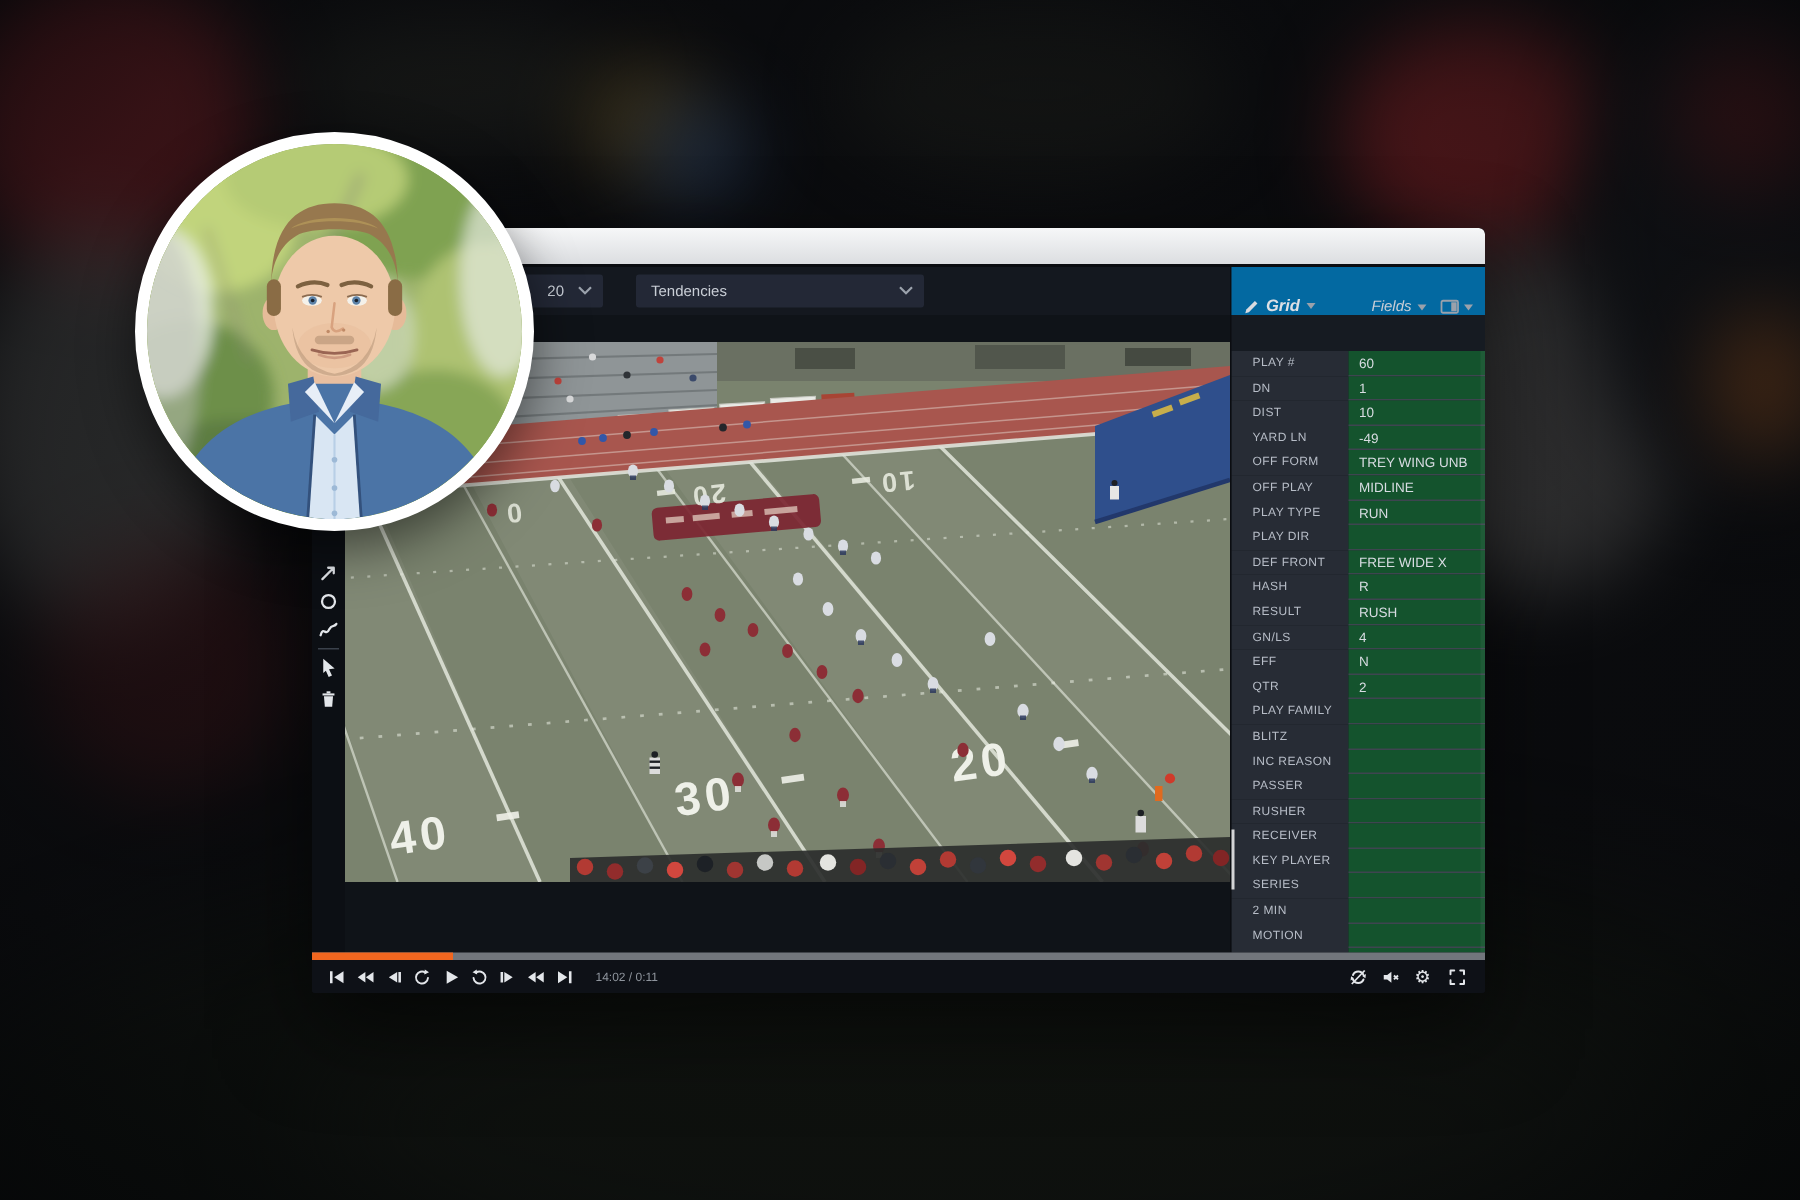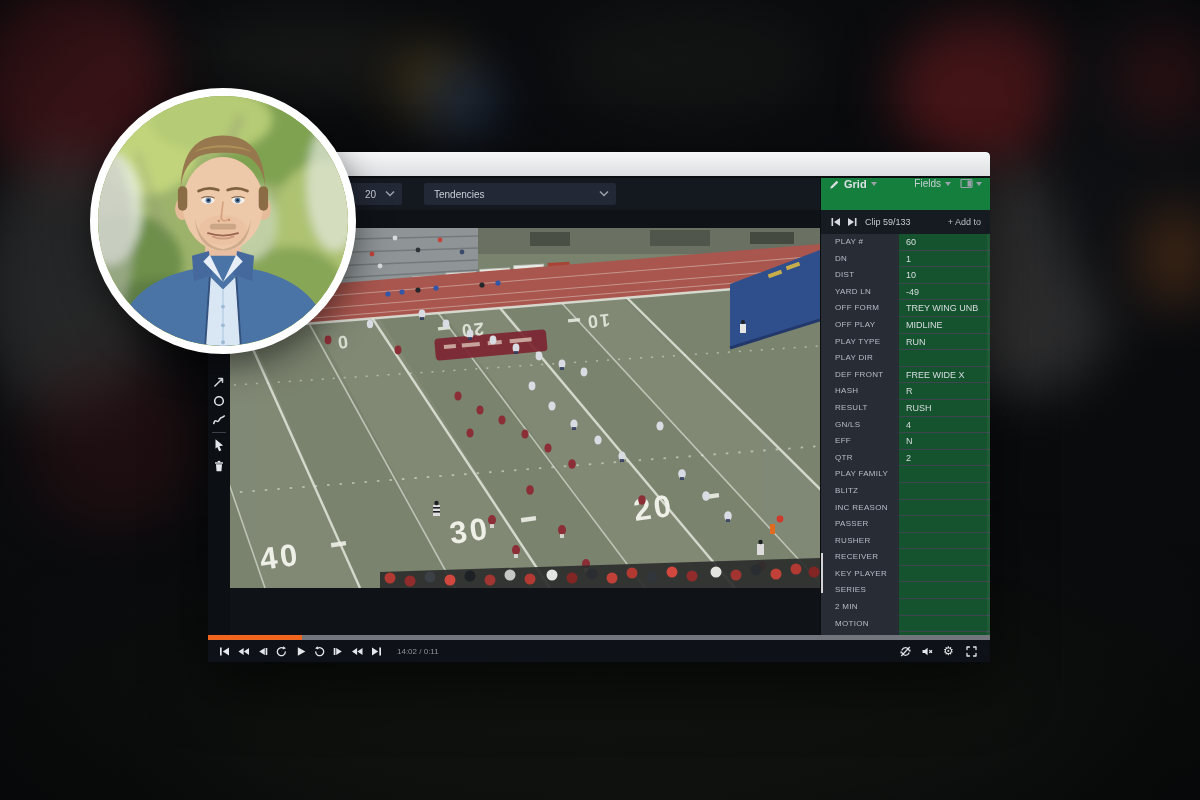--- a/index.html
+++ b/index.html
@@ -32,21 +32,21 @@
 
   .player-area{position:absolute;left:0;top:32px;right:0;bottom:0;background:#0f1318;}
   .tools{position:absolute;left:0;top:0;bottom:0;width:22px;background:#0c0f14;}
   .tool{position:absolute;left:4px;width:14px;height:14px;}
   .tool-divider{position:absolute;left:4px;width:14px;height:1px;background:#3a414b;}
   .video-frame{position:absolute;left:22px;top:18px;width:590px;height:360px;background:#6f7866;}
   .video-frame svg{display:block;width:100%;height:100%;}
 
   
   .side-col{position:relative;width:170px;height:100%;background:#161b22;border-left:1px solid #0b0d11;}
-  .side-head{position:relative;height:32px;display:flex;align-items:flex-start;padding:0 8px;background:#15803d;}
+  .side-head{position:relative;height:32px;display:flex;align-items:flex-end;padding:0 8px;background:#0369a1;font-style:italic;}
   .grid-btn{display:flex;align-items:center;gap:4px;color:#dde0e5;font-size:11px;font-weight:bold;}
   .fields-btn{margin-left:auto;display:flex;align-items:center;gap:4px;color:#c9ced6;font-size:10px;}
   .layout-btn{margin-left:9px;display:flex;align-items:center;gap:3px;}
   .caret{width:0;height:0;border-left:3.5px solid transparent;border-right:3.5px solid transparent;border-top:4px solid #9aa1ab;}
   .clip-row{position:relative;height:24px;display:flex;align-items:center;padding:0 9px;color:#c2c8cf;font-size:9px;background:#161b22;}
   .clip-label{margin-left:7px;}
   .addto{margin-left:auto;color:#b8bec6;}
   .fields-wrap{position:absolute;left:0;right:0;top:56px;bottom:0;overflow:hidden;}
   .frow{display:flex;height:16.6px;}
   .flabel{width:78px;background:#272c35;color:#b7bdc7;font-size:8px;letter-spacing:.3px;line-height:16.6px;padding-left:14px;white-space:nowrap;overflow:hidden;}
@@ -364,32 +364,20 @@
           </span>
           <span class="layout-btn">
             <svg width="13" height="11" viewBox="0 0 13 11">
                 <rect x="1" y="1.5" width="11" height="8" rx="1" fill="none" stroke="#9aa1ab" stroke-width="1.2"></rect>
                 <rect x="7.5" y="2.5" width="3.6" height="6" fill="#9aa1ab"></rect>
               </svg>
             <span class="caret"></span>
           </span>
         </div>
 
-        <div class="clip-row">
-          <svg width="11" height="10" viewBox="0 0 11 10" style="margin-right:6px">
-              <rect x="1.5" y="1" width="1.6" height="8" fill="#d8dbe0"></rect>
-              <polygon points="10,1 10,9 4,5" fill="#d8dbe0"></polygon>
-            </svg>
-          <svg width="11" height="10" viewBox="0 0 11 10">
-              <rect x="7.9" y="1" width="1.6" height="8" fill="#d8dbe0"></rect>
-              <polygon points="1,1 1,9 7,5" fill="#d8dbe0"></polygon>
-            </svg>
-          <span class="clip-label">Clip 59/133</span>
-          <span class="addto">+ Add to</span>
-        </div>
 
         <div class="fields-wrap">
             <div class="frow">
               <div class="flabel">PLAY #</div>
               <div class="fval">60</div>
             </div>
             <div class="frow">
               <div class="flabel">DN</div>
               <div class="fval">1</div>
             </div>

